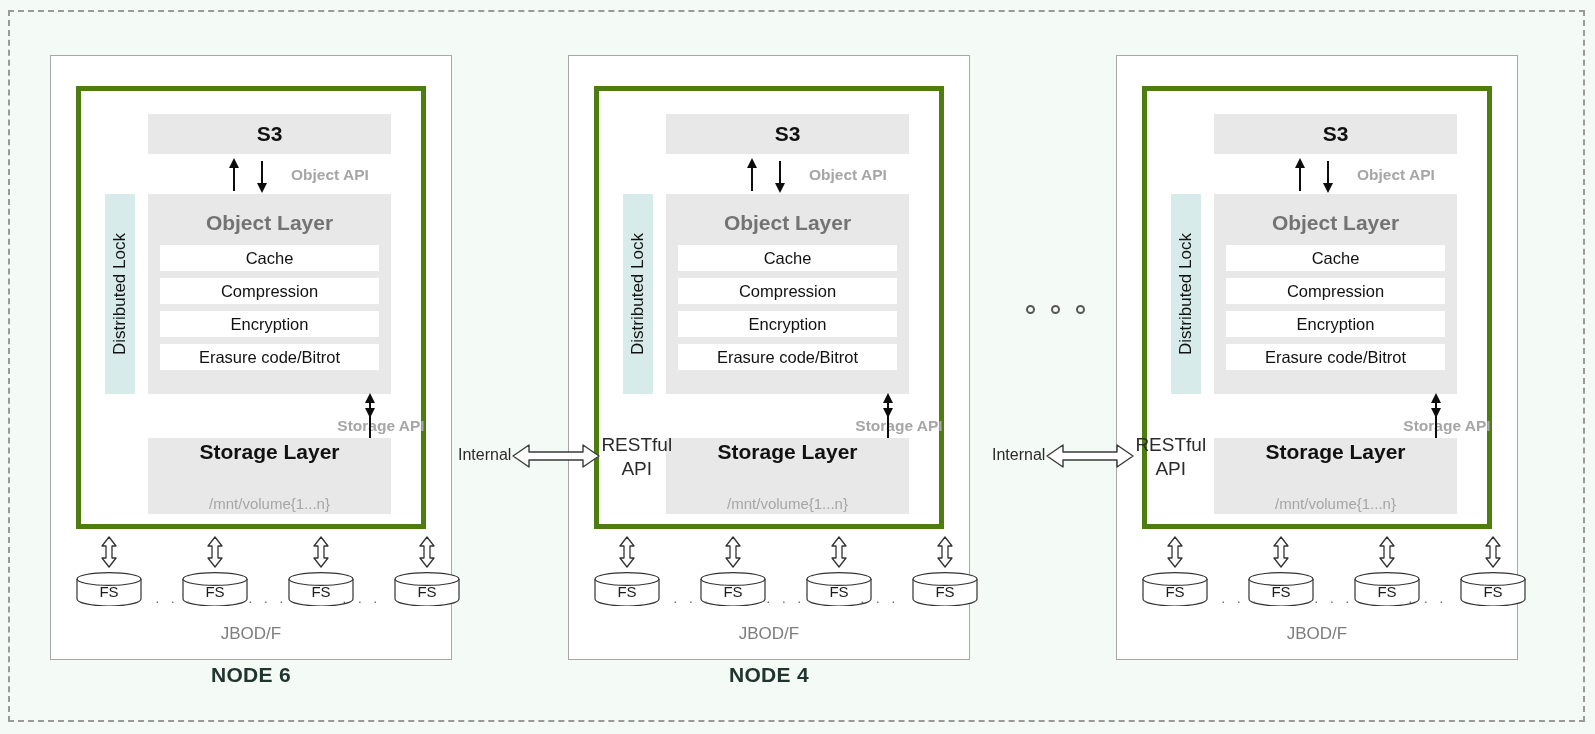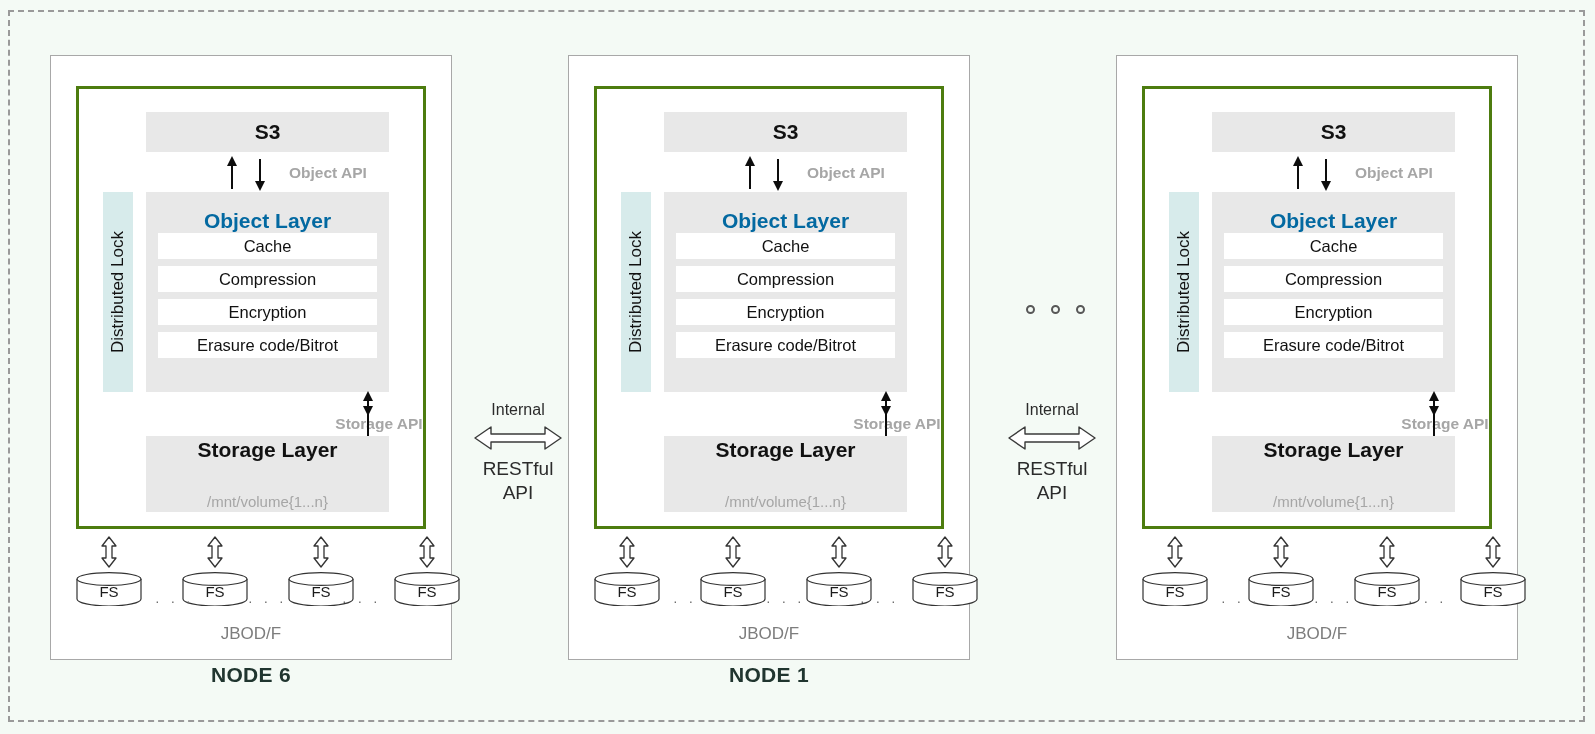--- a/index.html
+++ b/index.html
@@ -65,21 +65,21 @@
     letter-spacing: 0.3px;
   }
 
   
   .red-frame {
     position: absolute;
     left: 25px;
     top: 30px;
     width: 350px;
     height: 443px;
-    border: 3px solid #4d7c0f;
+    border: 5px solid #4d7c0f;
     box-sizing: border-box;
     background: #ffffff;
   }
 
   
   .s3-box {
     position: absolute;
     left: 67px;
     top: 23px;
     width: 243px;
@@ -169,22 +169,23 @@
     left: 67px;
     top: 103px;
     width: 243px;
     height: 200px;
     background: #e8e8e8;
   }
   .object-layer .ol-title {
     text-align: center;
     font-size: 21px;
     font-weight: bold;
-    color: #0369a1;
+    color: #737373;
     padding-top: 17px;
+    padding-bottom: 10px;
   }
   .ol-item {
     background: #ffffff;
     height: 26px;
     margin: 0 12px 7px 12px;
     display: flex;
     align-items: center;
     justify-content: center;
     font-size: 16.5px;
     color: #111111;
@@ -287,21 +288,21 @@
     color: #7d7d7d;
   }
 
   
   .connector {
     position: absolute;
     width: 120px;
     height: 110px;
     top: 400px;
     display: flex;
-    flex-direction: column;
+    flex-direction: row;
     align-items: center;
     justify-content: flex-start;
   }
   .connector.c1 { left: 458px; }
   .connector.c2 { left: 992px; }
   .connector .ctop {
     font-size: 16px;
     color: #2b2b2b;
     line-height: 1.25;
   }
@@ -566,21 +567,21 @@
             </span>
           </div>
         </div>
         <span class="fs-dots d1">· · ·</span>
         <span class="fs-dots d2">· · ·</span>
         <span class="fs-dots d3">· · ·</span>
         <div class="jbod-label">JBOD/F</div>
       </div>
 
     </div>
-    <div class="node-label">NODE 1</div>
+    <div class="node-label">NODE 4</div>
   </div>
 
   <div class="node-col n3">
     <div class="node-box">
 
       <div class="red-frame">
 
         <div class="s3-box">S3</div>
 
         <div class="arrow-row object-api">

